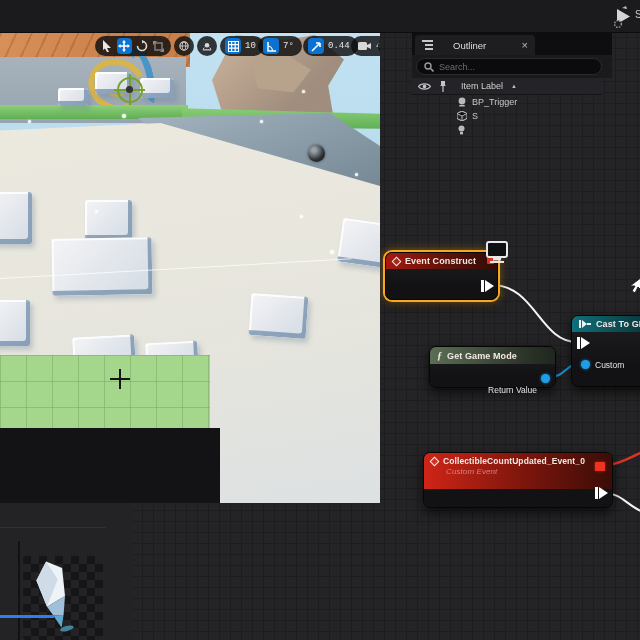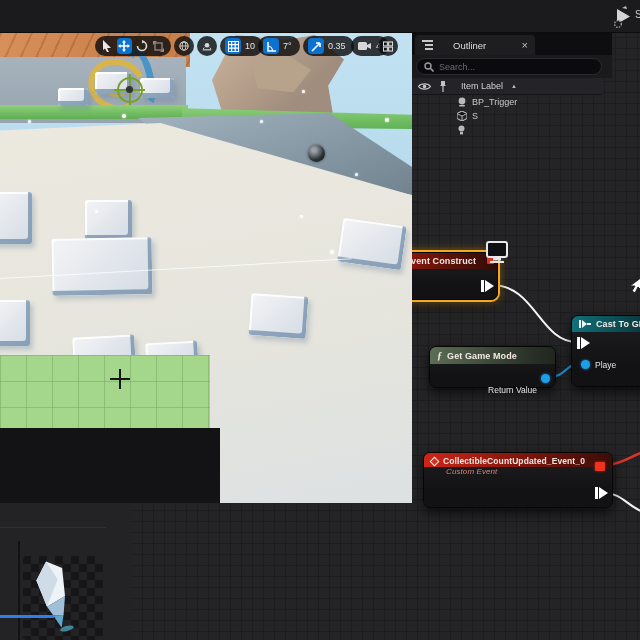--- a/index.html
+++ b/index.html
@@ -29,22 +29,22 @@
   .bphdr .sub { position:absolute; left:22px; top:14px; font-weight:normal; font-style:italic; font-size:8px; color:#d1857a; }
   .diamond { width:7px; height:7px; border:1.5px solid #f4efe9; transform:rotate(45deg); flex:0 0 auto; background:rgba(255,255,255,.08); }
   .execpin { position:absolute; width:0; height:0; border-top:6px solid transparent; border-bottom:6px solid transparent; border-left:9px solid #fff; }
   .execpin:after { content:""; position:absolute; left:-13px; top:-6px; width:3px; height:12px; background:#fff; }
   .objpin { position:absolute; width:9px; height:9px; border-radius:50%; background:#1c9fe8; box-shadow:0 0 3px rgba(28,159,232,.8); }
   .delpin { position:absolute; width:10px; height:9px; background:#ef3323; border-radius:1px; box-shadow:0 0 3px rgba(239,51,35,.7); }
   .pinlabel { position:absolute; font-size:8.5px; color:#e2e2e2; white-space:nowrap; }
 
   
   #topbar { left:0; top:0; width:640px; height:33px; background:#1b1b1d; border-bottom:1px solid #0c0c0d; }
-  #viewport { left:0; top:33px; width:412px; height:470px;
-              clip-path:polygon(0 0,412 0,412 152,129 470,0 470); overflow:hidden; background:#b7dcee; }
+  #viewport { left:0; top:33px; width:380px; height:470px;
+              clip-path:polygon(0 0,412 0,412 152,129 470,0 470); overflow:hidden; background:#b7dcee;font-family:Liberation Mono, monospace; }
   #outliner { left:412px; top:33px; width:228px; height:204px;
               clip-path:polygon(0 0,174 0,0 203); }
   #cbrowser { left:0; top:503px; width:132px; height:137px; background:#232325;
               clip-path:polygon(0 0,129 0,8 137,0 137); }
 
   
   .sky { inset:0; background:linear-gradient(180deg,#c2e2f2 0%,#b4d9ec 40%,#a9d2e8 100%); }
   .roof { left:0; top:0; width:190px; height:34px; background:linear-gradient(100deg,#d8905a,#c97f4a 70%);
           clip-path:polygon(0 0,190 0,158 22,0 32); }
   .roof:after { content:""; position:absolute; inset:0;
@@ -150,34 +150,34 @@
     <div class="bphdr hdr-cast">
       <svg width="12" height="8" viewBox="0 0 12 8">
           <rect x="0" y="0" width="2" height="8" fill="#eaf4f4"></rect>
           <path d="M3,0 L8,4 L3,8 Z" fill="#eaf4f4"></path>
           <rect x="8" y="3" width="4" height="2" fill="#eaf4f4"></rect>
         </svg>
       <span>Cast To GM</span>
     </div>
     <span class="execpin" style="left:9px;top:21px;"></span>
     <span class="objpin" style="left:9px;top:44px;"></span>
-    <span class="pinlabel" style="left:23px;top:44px;">Playe</span>
+    <span class="pinlabel" style="left:23px;top:44px;">Custom</span>
   </div>
 
   <div class="bpnode" style="left:429px;top:346px;width:127px;height:42px;">
     <div class="bphdr hdr-func">
       <span style="font-family:'Liberation Serif',serif;font-style:italic;font-size:10px;">ƒ</span>
       <span>Get Game Mode</span>
     </div>
     <span class="pinlabel" style="right:18px;top:38px;">Return Value</span>
     <span class="objpin" style="right:5px;top:27px;"></span>
   </div>
 
   <div class="bpnode" style="left:423px;top:452px;width:190px;height:56px;">
-    <div class="bphdr hdr-cevent" style="height:14px;align-items:flex-start;position:relative;">
+    <div class="bphdr hdr-cevent" style="height:36px;align-items:flex-start;position:relative;">
       <span class="diamond" style="margin-top:2px;"></span>
       <span style="font-size:8.5px;">CollectibleCountUpdated_Event_0</span>
       <span class="sub">Custom Event</span>
     </div>
     <span class="delpin" style="right:7px;top:9px;"></span>
     <span class="execpin" style="right:4px;top:34px;"></span>
   </div>
 
   <svg id="graph-cursor" class="abs" width="14" height="18" viewBox="0 0 14 18">
     <path d="M13,1 L13,15 L9,11 L6,17 L3,15 L6,10 L1,10 Z" fill="#fff" stroke="#222" stroke-width="1"></path>
@@ -299,21 +299,21 @@
           </svg>
       </span>
       <span class="val">7°</span>
     </div>
     <div class="vtb" style="left:303px;">
       <span class="ticon active">
         <svg width="11" height="11" viewBox="0 0 11 11">
             <path d="M1,10 L9,2 M9,2 L9,6 M9,2 L5,2" fill="none" stroke="#fff" stroke-width="1.6"></path>
           </svg>
       </span>
-      <span class="val">0.35</span>
+      <span class="val">0.44</span>
     </div>
     <div class="vtb" style="left:351px;">
       <span class="ticon">
         <svg width="13" height="10" viewBox="0 0 13 10">
             <rect x="0" y="1" width="9" height="8" rx="1.5" fill="#d8d8d8"></rect>
             <path d="M9,4 L13,2 L13,8 L9,6 Z" fill="#d8d8d8"></path>
           </svg>
       </span>
       <span class="val">4</span>
     </div>

